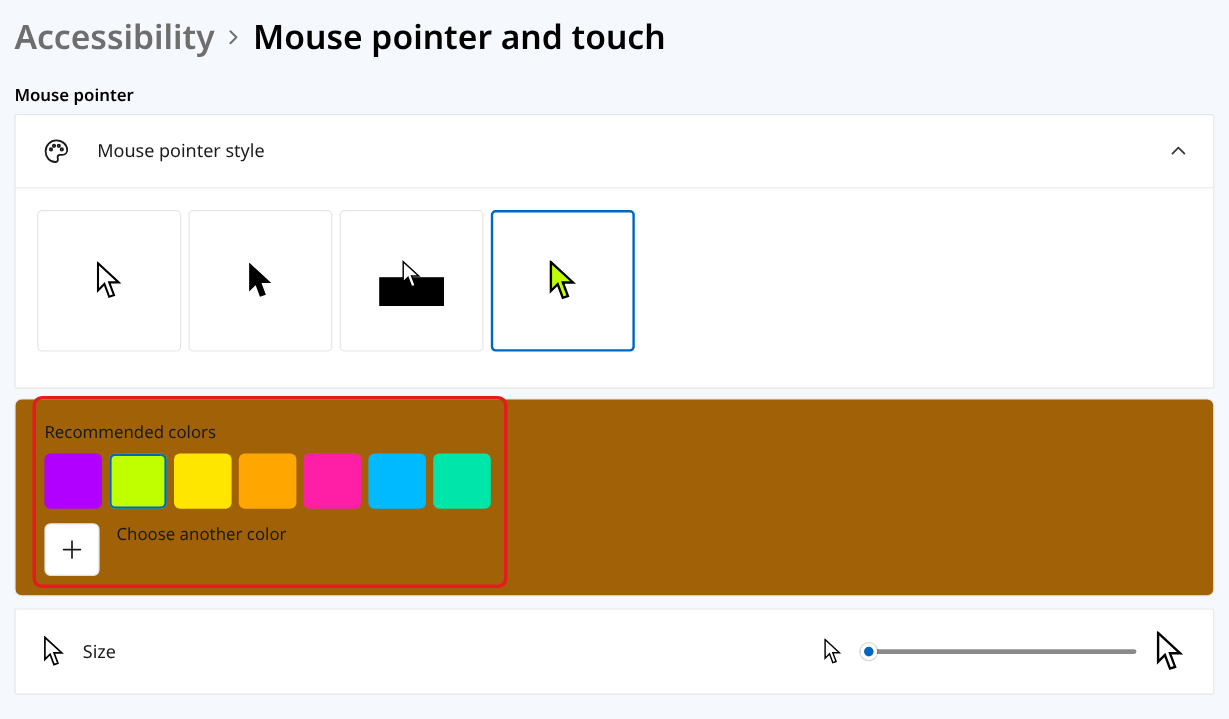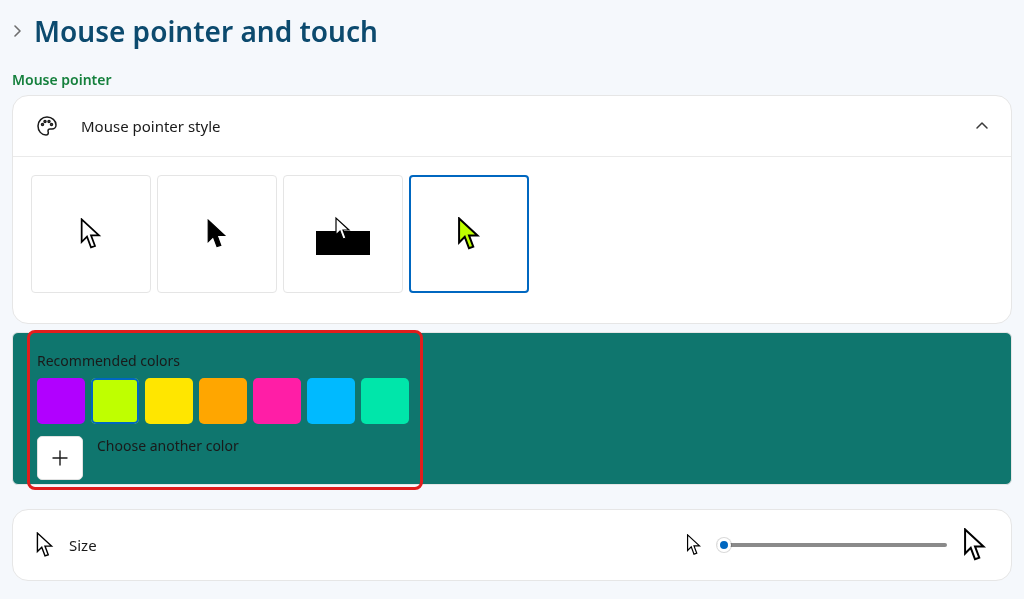--- a/index.html
+++ b/index.html
@@ -23,32 +23,32 @@
     font-weight: 600;
     color: #6e6e6e;
   }
   .breadcrumb .chev {
     color: #6e6e6e;
     font-size: 18px;
   }
   .breadcrumb .current {
     font-size: 28px;
     font-weight: 600;
-    color: #0c4a6e;
+    color: #000000;
   }
   .section-label {
     font-size: 14px;
     font-weight: 600;
-    color: #15803d;
+    color: #000000;
     margin-bottom: 6px;
   }
   .card {
     background: #fff;
     border: 1px solid #e6e6e6;
-    border-radius: 16px;
+    border-radius: 2px;
     margin-bottom: 8px;
   }
   .card-header {
     display: flex;
     align-items: center;
     padding: 18px 22px;
     gap: 22px;
   }
   .card-title {
     font-size: 15px;
@@ -73,25 +73,25 @@
     border-radius: 4px;
     display: flex;
     align-items: center;
     justify-content: center;
     cursor: pointer;
   }
   .style-tile.selected {
     border: 2px solid #0067c0;
   }
   .colors-panel {
-    background: #0f766e;
+    background: #a16207;
     border: 1px solid #e6e6e6;
     border-radius: 6px;
-    padding: 14px 14px 4px 14px;
-    margin-bottom: 24px;
+    padding: 14px 14px 16px 14px;
+    margin-bottom: 10px;
     position: relative;
   }
   .highlight-box {
     position: absolute;
     border: 3px solid #e11d1d;
     border-radius: 8px;
     left: 14px;
     top: -3px;
     width: 396px;
     height: 160px;
@@ -169,20 +169,21 @@
     border: 3px solid #fff;
     border-radius: 50%;
     box-shadow: 0 0 0 1px rgba(0,0,0,.15);
   }
   svg { display:block; }
 </style>
 </head>
 <body>
 
 <div class="breadcrumb">
+  <span class="parent">Accessibility</span>
   <span class="chev">
     <svg width="12" height="12" viewBox="0 0 12 12">
         <path d="M3 1 L8 6 L3 11" stroke="#6e6e6e" stroke-width="1.6" fill="none" stroke-linecap="round" stroke-linejoin="round"></path>
       </svg>
   </span>
   <span class="current">Mouse pointer and touch</span>
 </div>
 
 <div class="section-label">Mouse pointer</div>
 

